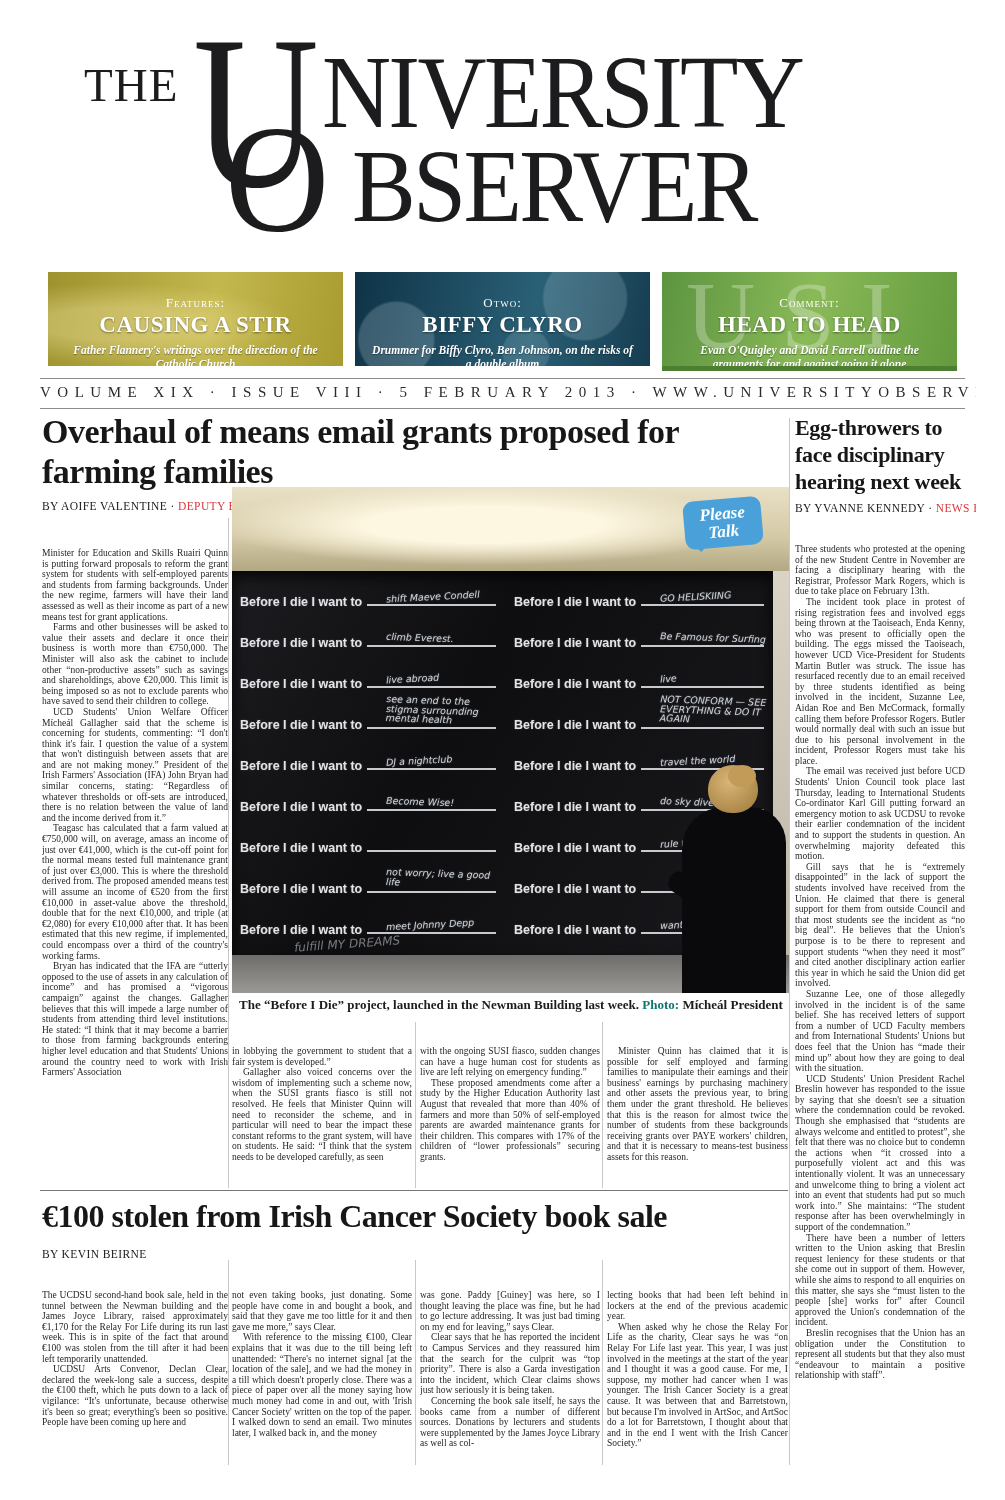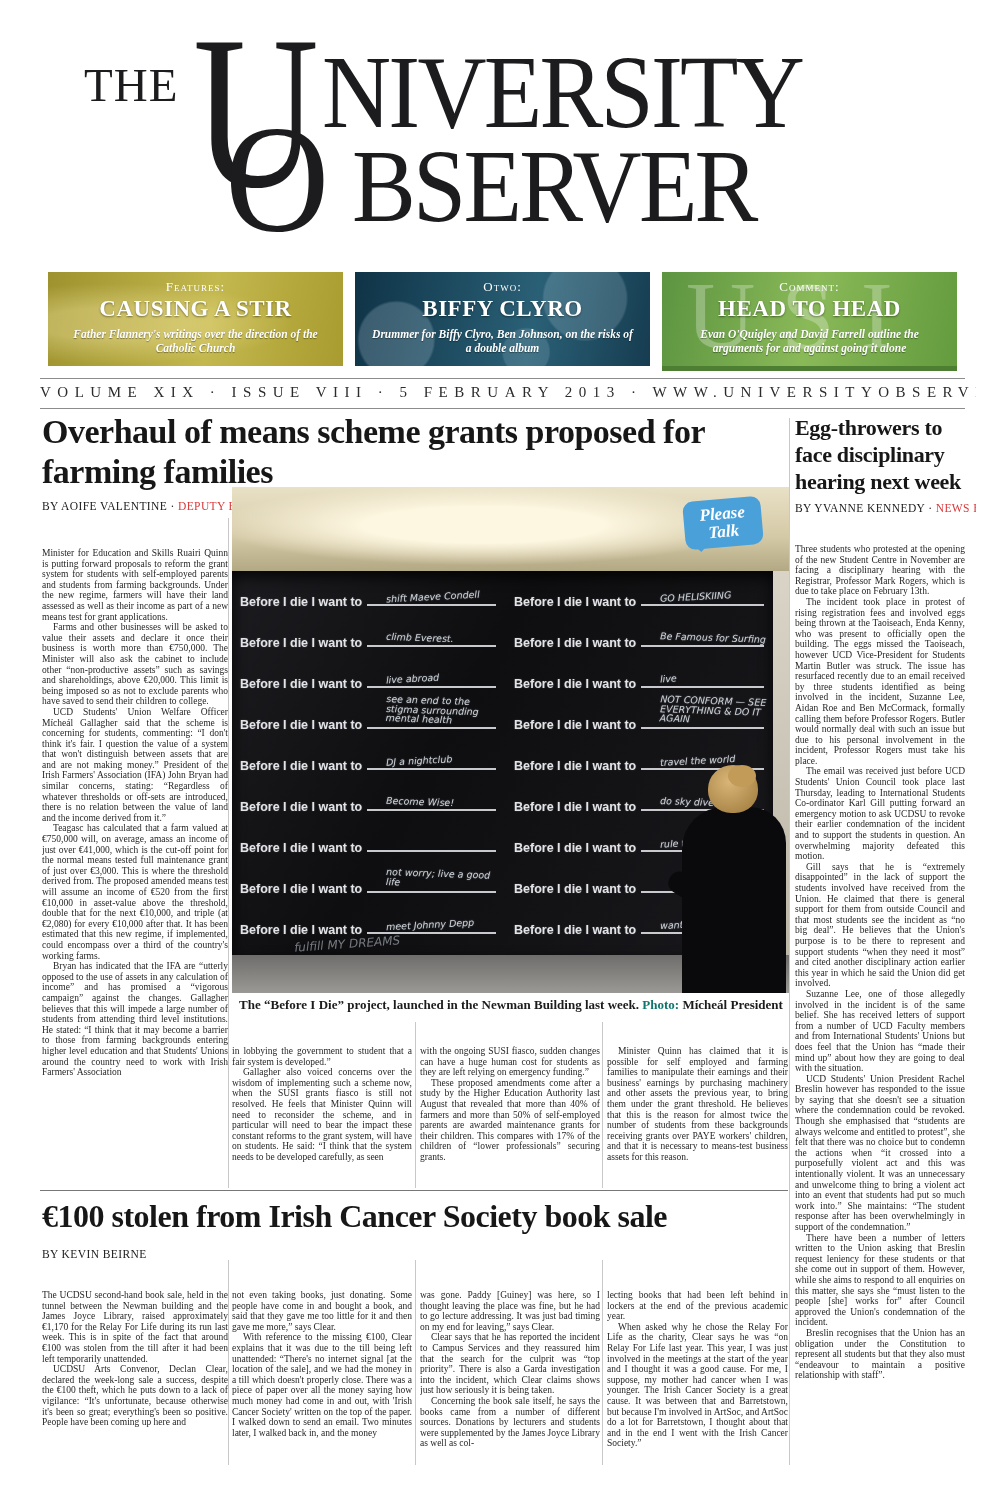--- a/index.html
+++ b/index.html
@@ -7,21 +7,21 @@
         font-family:"Liberation Serif","DejaVu Serif",serif;color:#222;}
   
   .mast span{position:absolute;line-height:1;color:#1c1c1e;white-space:nowrap;}
   .m-the{left:84px;top:62px;font-size:47px;letter-spacing:1px;}
   .m-u{left:193px;top:4px;font-size:218px;transform:scaleX(.8);transform-origin:0 0;}
   .m-niv{left:322px;top:40px;font-size:104px;letter-spacing:-3px;transform:scaleX(.92);transform-origin:0 0;}
   .m-o{left:225px;top:104px;font-size:152px;transform:scaleX(.95);transform-origin:0 0;}
   .m-obs{left:352px;top:134px;font-size:104px;letter-spacing:-3px;transform:scaleX(.92);transform-origin:0 0;}
   
   .teaser{position:absolute;top:272px;width:295px;height:94px;color:#fff;text-align:center;overflow:hidden;}
-  .teaser .kicker{margin-top:7px;font-size:13px;font-variant:small-caps;letter-spacing:1px;position:relative;z-index:2;}
+  .teaser .kicker{margin-top:23px;font-size:13px;font-variant:small-caps;letter-spacing:1px;position:relative;z-index:2;}
   .teaser .title{margin-top:1px;font-size:23px;font-weight:bold;letter-spacing:.5px;text-shadow:0 1px 2px rgba(0,0,0,.45);position:relative;z-index:2;}
   .teaser .sub{margin-top:6px;font-size:11.5px;font-style:italic;font-weight:bold;line-height:1.18;text-shadow:0 1px 1px rgba(0,0,0,.4);position:relative;z-index:2;padding:0 14px;}
   .t1{left:48px;background:
       radial-gradient(ellipse at 22% 55%, rgba(255,240,180,.35) 0 22%, transparent 55%),
       linear-gradient(100deg,#9d922d,#c3b84e 55%,#a89b2f);}
   .t2{left:355px;background:
       radial-gradient(circle at 14% 72%, rgba(210,230,240,.22) 0 14%, transparent 15%),
       radial-gradient(circle at 78% 28%, rgba(210,230,240,.18) 0 17%, transparent 18%),
       radial-gradient(circle at 58% 85%, rgba(210,230,240,.15) 0 12%, transparent 13%),
       linear-gradient(100deg,#0f3347,#2a6076 60%,#163c50);}
@@ -113,21 +113,21 @@
     <div class="kicker">Comment:</div>
     <div class="title">HEAD TO HEAD</div>
     <div class="sub">Evan O'Quigley and David Farrell outline the arguments for and against going it alone</div>
   </div>
 
   <div class="hrule" style="left:40px;width:925px;top:378px"></div>
   <div class="issue">VOLUME XIX · ISSUE VIII · 5 FEBRUARY 2013 · WWW.UNIVERSITYOBSERVER.IE</div>
   <div class="hrule" style="left:40px;width:925px;top:408px"></div>
 
   <div class="headline hl-lead">
-    <span style="display:block">Overhaul of means scheme grants proposed for</span>
+    <span style="display:block">Overhaul of means email grants proposed for</span>
     <span style="display:block">farming families</span>
   </div>
   <div class="byline" style="left:42px;top:500px">
     <span>BY AOIFE VALENTINE · </span><span class="role">DEPUTY EDITOR</span>
   </div>
   <div class="col body-text" style="left:42px;top:524px;width:186px;height:664px">
     <p class="first">Minister for Education and Skills Ruairi Quinn is putting forward proposals to reform the grant system for students with self-employed parents and students from farming backgrounds. Under the new regime, farmers will have their land assessed as well as their income as part of a new means test for grant applications.</p>
     <p>Farms and other businesses will be asked to value their assets and declare it once their business is worth more than €750,000. The Minister will also ask the cabinet to include other “non-productive assets” such as savings and shareholdings, above €20,000. This limit is being imposed so as not to exclude parents who have saved to send their children to college.</p>
     <p>UCD Students' Union Welfare Officer Mícheál Gallagher said that the scheme is concerning for students, commenting: “I don't think it's fair. I question the value of a system that won't distinguish between assets that are and are not making money.” President of the Irish Farmers' Association (IFA) John Bryan had similar concerns, stating: “Regardless of whatever thresholds or off-sets are introduced, there is no relation between the value of land and the income derived from it.”</p>
     <p>Teagasc has calculated that a farm valued at €750,000 will, on average, amass an income of just over €41,000, which is the cut-off point for the normal means tested full maintenance grant of just over €3,000. This is where the threshold derived from. The proposed amended means test will assume an income of €520 from the first €10,000 in asset-value above the threshold, double that for the next €10,000, and triple (at €2,080) for every €10,000 after that. It has been estimated that this new regime, if implemented, could encompass over a third of the country's working farms.</p>
@@ -250,21 +250,21 @@
   </div>
   <div class="caption">
     <span>The “Before I Die” project, launched in the Newman Building last week. </span><span class="red">Photo:</span><span> Mícheál President</span>
   </div>
 
   <div class="col body-text" style="left:232px;top:1022px;width:180px;height:168px">
     <p class="first">in lobbying the government to student that a fair system is developed.”</p>
     <p>Gallagher also voiced concerns over the wisdom of implementing such a scheme now, when the SUSI grants fiasco is still not resolved. He feels that Minister Quinn will need to reconsider the scheme, and in particular will need to bear the impact these constant reforms to the grant system, will have on students. He said: “I think that the system needs to be developed carefully, as seen</p>
   </div>
   <div class="col body-text" style="left:420px;top:1022px;width:180px;height:168px">
-    <p class="first">with the ongoing SUSI fiasco, sudden changes can have a huge human cost for students as they are left relying on emergency funding.”</p>
+    <p class="first">with the ongoing SUSI fiasco, sudden changes can have a huge human cost for students as live are left relying on emergency funding.”</p>
     <p>These proposed amendments come after a study by the Higher Education Authority last August that revealed that more than 40% of farmers and more than 50% of self-employed parents are awarded maintenance grants for their children. This compares with 17% of the children of “lower professionals” securing grants.</p>
   </div>
   <div class="col body-text" style="left:607px;top:1022px;width:181px;height:168px">
     <p>Minister Quinn has claimed that it is possible for self employed and farming families to manipulate their earnings and their business' earnings by purchasing machinery and other assets the previous year, to bring them under the grant threshold. He believes that this is the reason for almost twice the number of students from these backgrounds receiving grants over PAYE workers' children, and that it is necessary to means-test business assets for this reason.</p>
   </div>
 
   <div class="headline hl-news">
     <span style="display:block">Egg-throwers to</span>
     <span style="display:block">face disciplinary</span>
     <span style="display:block">hearing next week</span>

